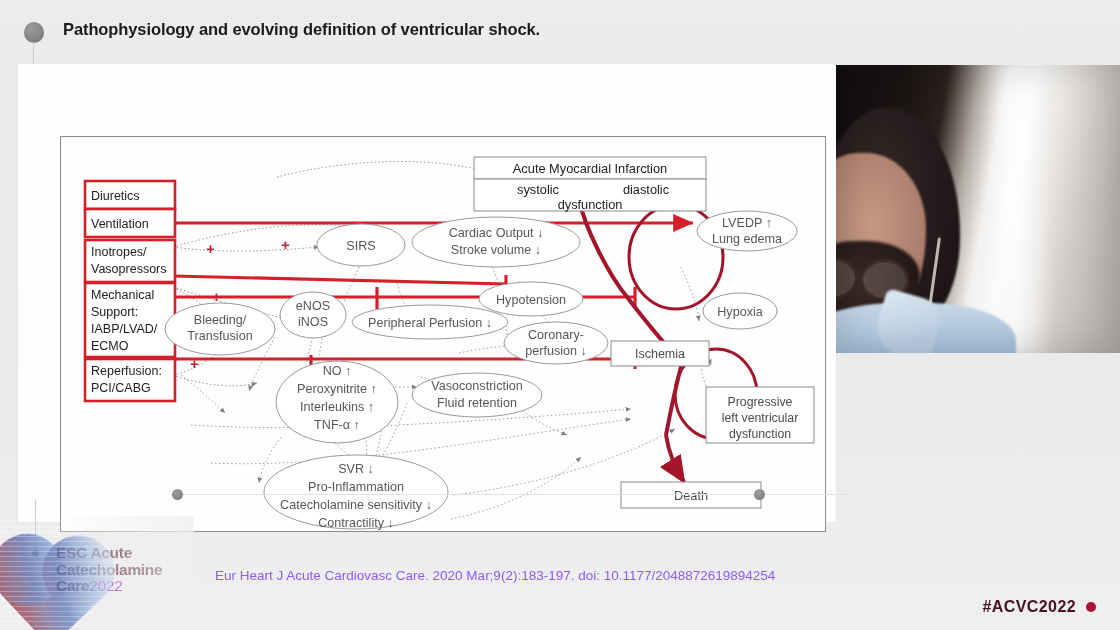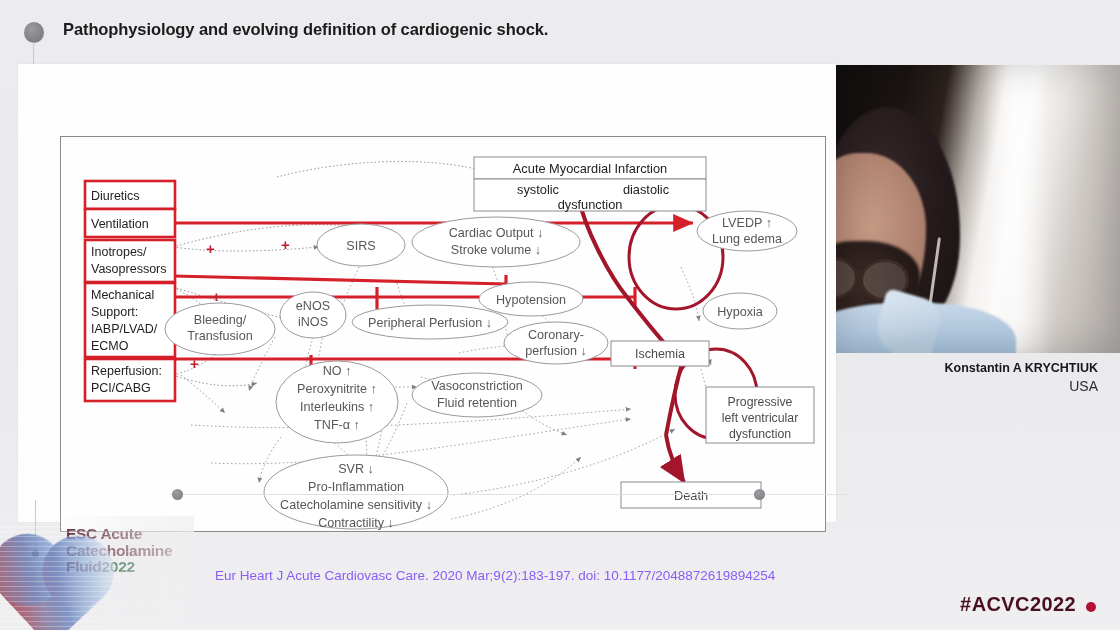--- a/index.html
+++ b/index.html
@@ -68,25 +68,25 @@
     position: absolute; left: 42px; top: 72px;
     width: 766px; height: 396px;
     border: 1px solid #8a8a8d;
     background: #fefeff;
     overflow: hidden;
   }
   .diagram svg { display: block; }
 
   
   .esc-logo {
-    position: absolute; left: 38px; top: 462px;
+    position: absolute; left: 38px; top: 481px;
     font-weight: bold; font-size: 15.5px; line-height: 16.5px;
-    color: #5c2433; letter-spacing: -0.3px; margin-left: 10px;
-  }
-  .esc-logo .yr { color: #14532d; font-weight: bold; }
+    color: #5c2433; letter-spacing: -0.3px;
+  }
+  .esc-logo .yr { color: #a21caf; font-weight: normal; }
   .citation {
     position: absolute; left: 197px; top: 504px;
     font-size: 13.5px; color: #8b5cf6; white-space: nowrap;
   }
 
   
   .video {
     position: absolute; left: 836px; top: 65px;
     width: 284px; height: 288px;
     overflow: hidden; background: #141010;
@@ -162,21 +162,21 @@
   .speaker {
     position: absolute; right: 22px; top: 360px;
     text-align: right;
   }
   .speaker-name { font-size: 12.5px; font-weight: bold; color: #17171a; line-height: 17px; }
   .speaker-country { font-size: 14px; color: #2c2c30; line-height: 19px; }
 
   
   .hashtag {
     position: absolute; right: 44px; bottom: 14px;
-    font-size: 20px; font-weight: bold; color: #4a1020; letter-spacing: 0.4px;
+    font-size: 16px; font-weight: bold; color: #4a1020; letter-spacing: 0.4px;
   }
   .hashtag-dot {
     position: absolute; right: 24px; bottom: 18px;
     width: 10px; height: 10px; border-radius: 50%;
     background: #b01236;
   }
 
   
   .heart-wrap {
     position: absolute; left: -16px; bottom: -6px;
@@ -213,21 +213,21 @@
     background: linear-gradient(90deg, rgba(239,239,241,0) 0%, rgba(239,239,241,.55) 45%, rgba(239,239,241,1) 100%);
   }
 </style>
 </head>
 <body>
 
 <div id="root">
 
   <div class="hdr-bullet"></div>
   <div class="hdr-stem"></div>
-  <div class="hdr-title">Pathophysiology and evolving definition of cardiogenic shock.</div>
+  <div class="hdr-title">Pathophysiology and evolving definition of ventricular shock.</div>
 
   <div class="slide">
 
     <div class="diagram">
       <svg width="764" height="394" viewBox="0 0 764 394" xmlns="http://www.w3.org/2000/svg">
         <defs>
           <marker id="ga" markerWidth="7" markerHeight="7" refX="5.4" refY="3" orient="auto">
             <path d="M0,0.6 L5.4,3 L0,5.4 z" fill="#7e7e83"></path>
           </marker>
           <marker id="ra" markerWidth="8" markerHeight="8" refX="6.2" refY="3.2" orient="auto">
@@ -398,21 +398,21 @@
           <text x="295" y="354">Pro-Inflammation</text>
           <text x="295" y="372">Catecholamine sensitivity ↓</text>
           <text x="295" y="390">Contractility ↓</text>
         </g>
       </svg>
     </div>
 
     <div class="esc-logo">
       <div>ESC Acute</div>
       <div>Catecholamine</div>
-      <div><span>Fluid</span><span class="yr">2022</span></div>
+      <div><span>Care</span><span class="yr">2022</span></div>
     </div>
 
     <div class="citation">Eur Heart J Acute Cardiovasc Care. 2020 Mar;9(2):183-197. doi: 10.1177/2048872619894254</div>
   </div>
 
   <div class="tl-rule"></div>
   <div class="tl-dot d1"></div>
   <div class="tl-dot d2"></div>
   <div class="tl-stem"></div>
   <div class="tl-stem-dot"></div>
@@ -425,24 +425,20 @@
     <div class="vid-beard"></div>
     <div class="vid-glass g1"></div>
     <div class="vid-glass g2"></div>
     <div class="vid-glass-bridge"></div>
     <div class="vid-cord"></div>
     <div class="vid-shirt"></div>
     <div class="vid-collar"></div>
     <div class="vid-vign"></div>
   </div>
 
-  <div class="speaker">
-    <div class="speaker-name">Konstantin A KRYCHTIUK</div>
-    <div class="speaker-country">USA</div>
-  </div>
 
   <div class="hashtag">#ACVC2022</div>
   <div class="hashtag-dot"></div>
 
   <div class="heart-wrap">
     <div class="heart">
       <i class="sq"></i>
         <i class="c1"></i>
         <i class="c2"></i>
     </div>

